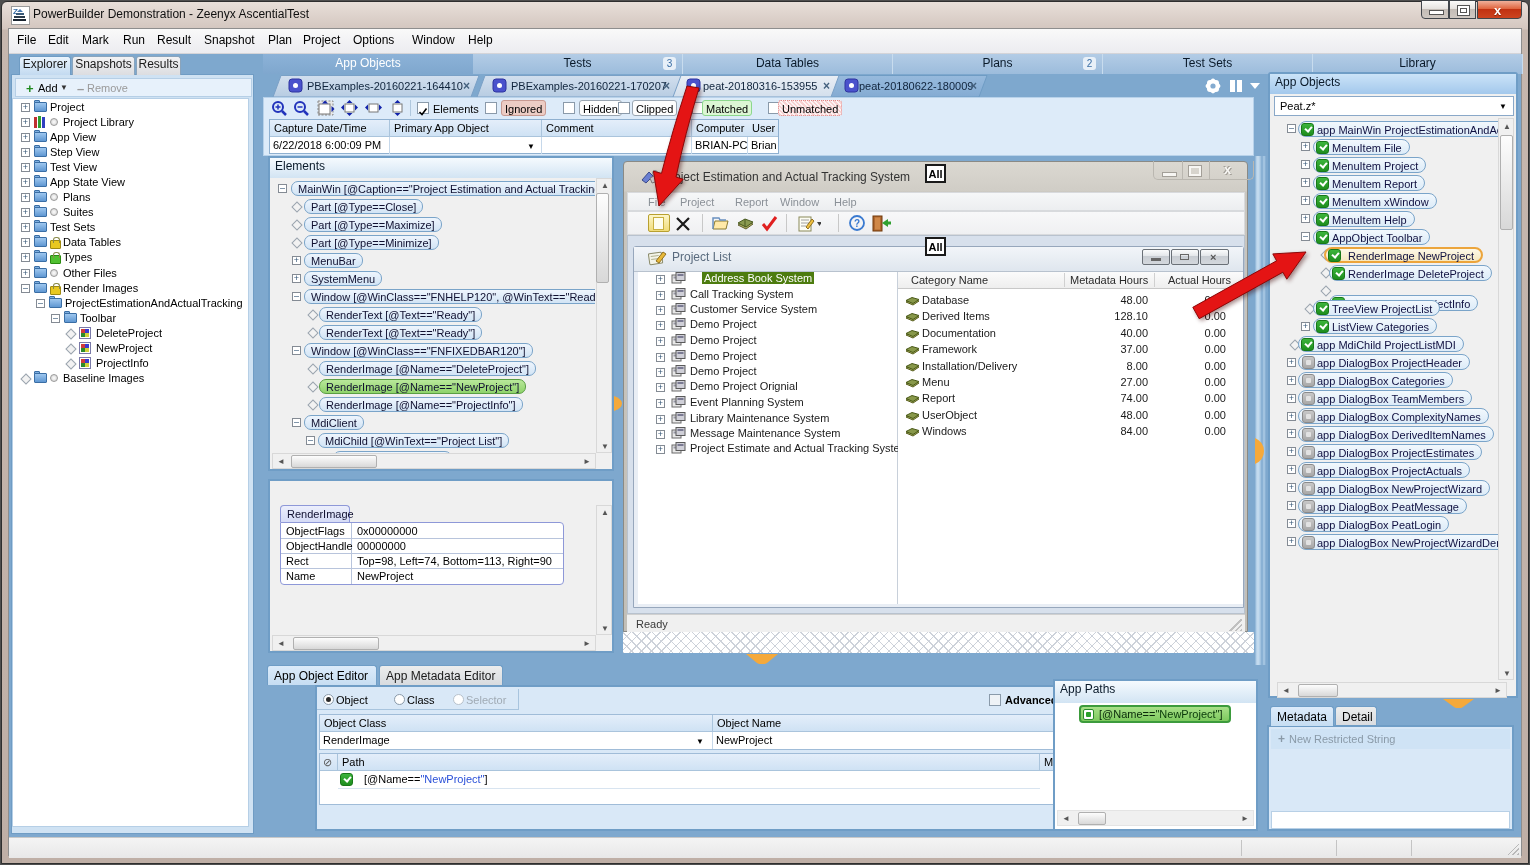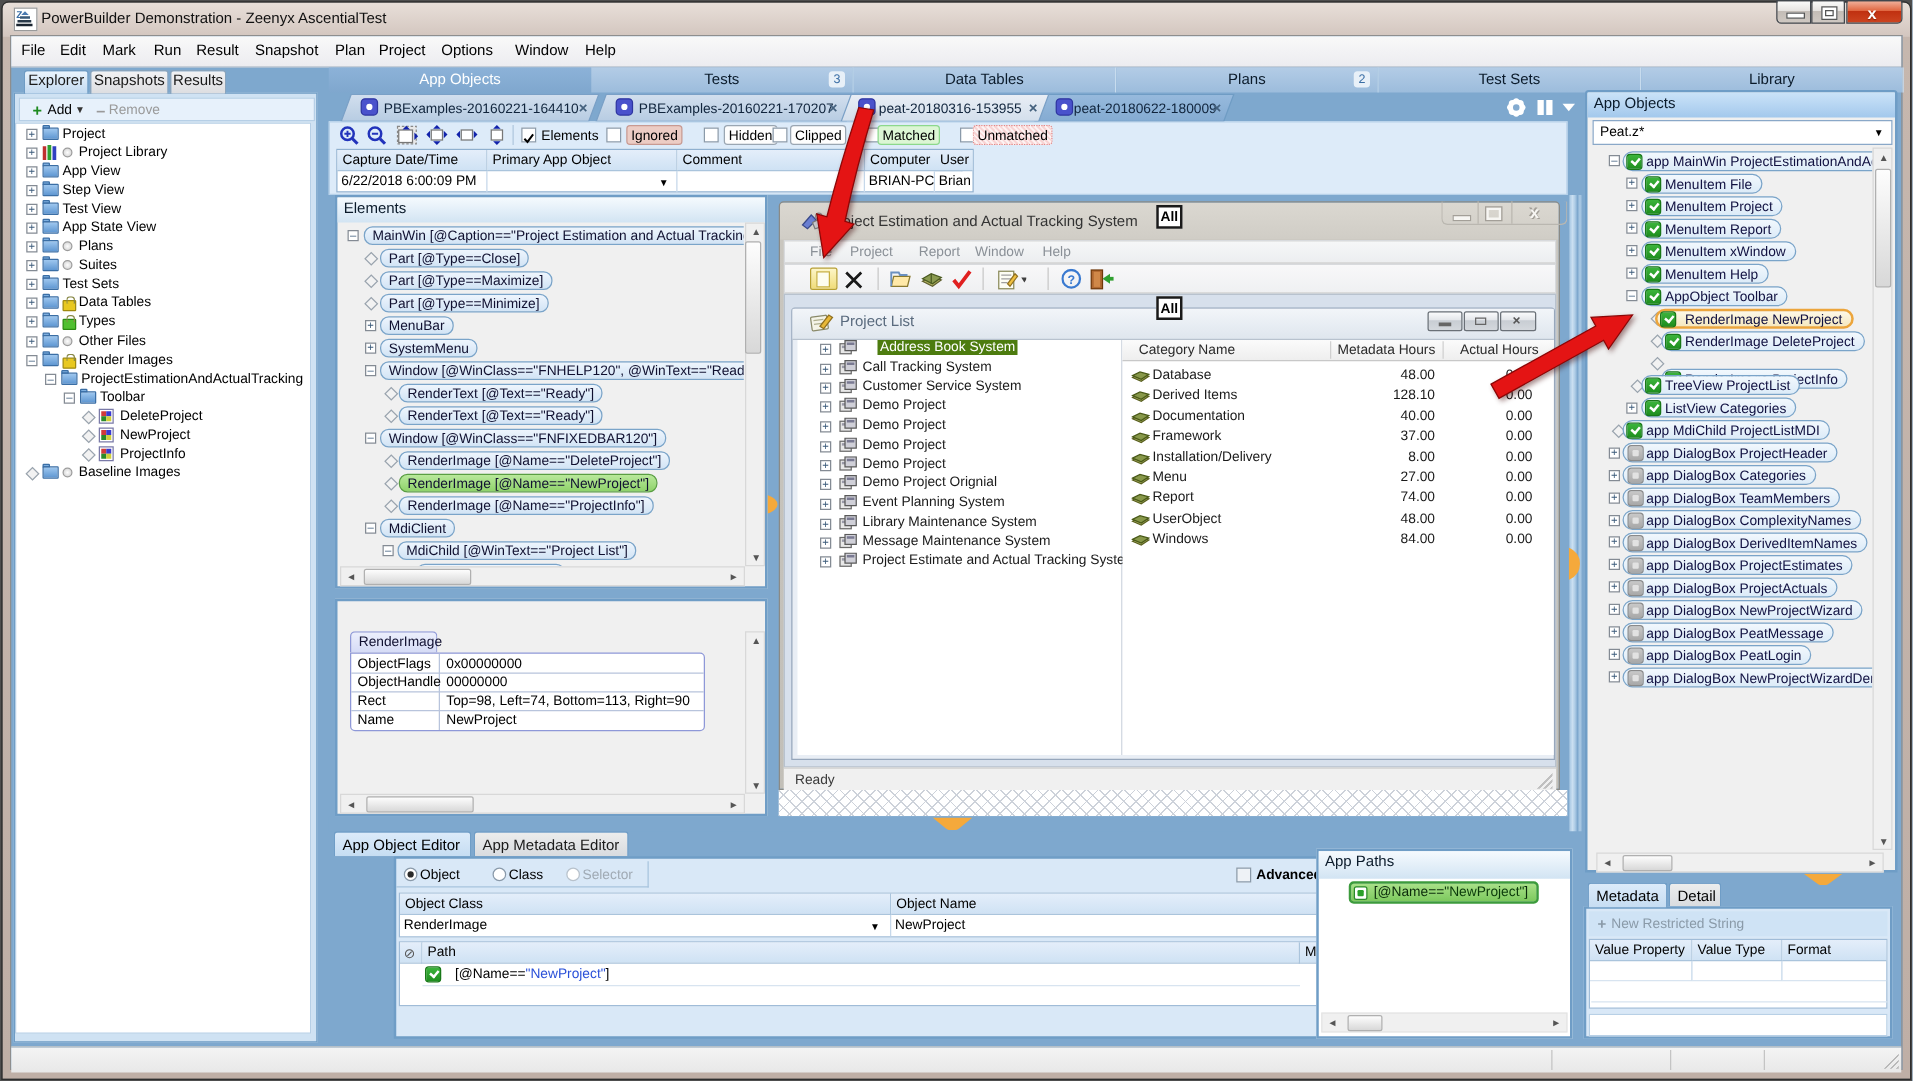--- a/index.html
+++ b/index.html
@@ -844,29 +844,20 @@
 <div class="sbarrow" style="right:4px;top:3px;">►</div>
         </div>
 </div>
 <div class="etab" style="left:1261px;top:677px;width:64px;background:linear-gradient(#dcebfa,#c6ddf2);z-index:2;font-size:12px;padding:3px 0 0 6px;">Metadata</div>
 <div class="etab" style="left:1326px;top:677px;width:42px;background:linear-gradient(#eceded,#d8dbdf);font-size:12px;padding:3px 0 0 6px;">Detail</div>
 <div class="a" style="left:1258px;top:696px;width:247px;height:106px;background:#d9e8f7;border:2px solid #6f9dc6;box-sizing:border-box;">
 <div class="a" style="left:2px;top:2px;width:239px;height:20px;background:#cfe3f5;">
 <span class="a" style="left:7px;top:3px;font-weight:bold;font-size:12px;color:#8a9aa8;">+</span>
 <span class="a" style="left:18px;top:4px;font-size:11px;color:#8a9aa8;">New Restricted String</span>
         </div>
-<div class="ctbl" style="left:2px;top:24px;width:239px;height:56px;border-color:#a0bcd8;">
-<div class="cth" style="left:0;width:82px;">Value Property</div>
-<div class="cth" style="left:82px;width:72px;">Value Type</div>
-<div class="cth" style="left:154px;width:83px;border-right:none;">Format</div>
-<div class="ctd" style="left:0;width:82px;height:16px;border-bottom:1px solid #d8e4f0;"></div>
-<div class="ctd" style="left:82px;width:72px;height:16px;border-bottom:1px solid #d8e4f0;"></div>
-<div class="ctd" style="left:154px;width:83px;height:16px;border-right:none;border-bottom:1px solid #d8e4f0;"></div>
-<div class="a" style="left:1px;top:49px;width:237px;height:1px;background:#d8e4f0;"></div>
-</div>
 <div class="a" style="left:2px;top:84px;width:239px;height:18px;background:#fff;border:1px solid #b8d0e6;box-sizing:border-box;"></div>
 </div>
 <svg class="och" style="left:737px;top:625px;" width="32" height="10">
         <path d="M0 0 H32 L21 9 Q16 12 11 9 Z" fill="#f5a93b"></path>
       </svg>
 <svg class="och" style="left:1246px;top:409px;" width="9" height="26">
         <path d="M0 0 Q9 4 9 13 Q9 22 0 26 Z" fill="#f5a93b"></path>
       </svg>
 <svg class="och" style="left:605px;top:367px;" width="9" height="15">
         <path d="M0 0 Q8 3 8 7.5 Q8 12 0 15 Z" fill="#f5a93b"></path>

